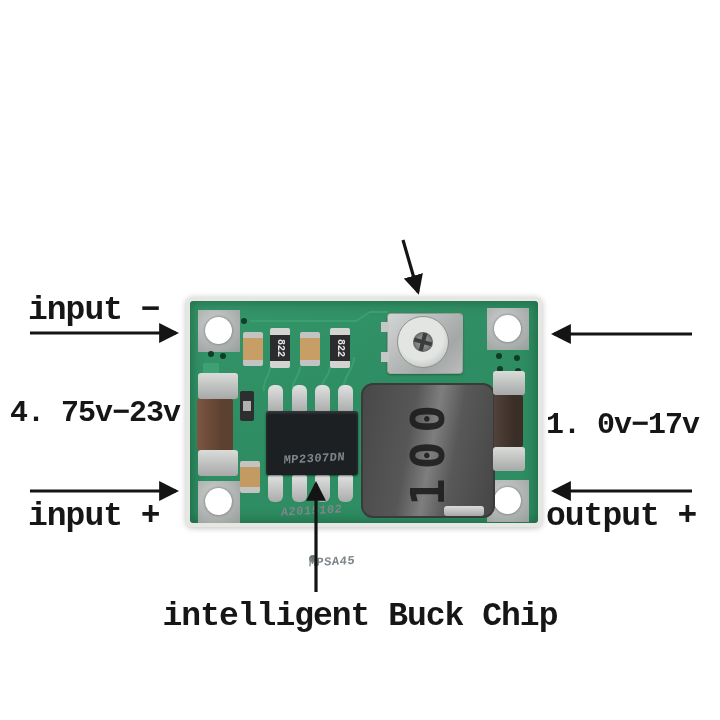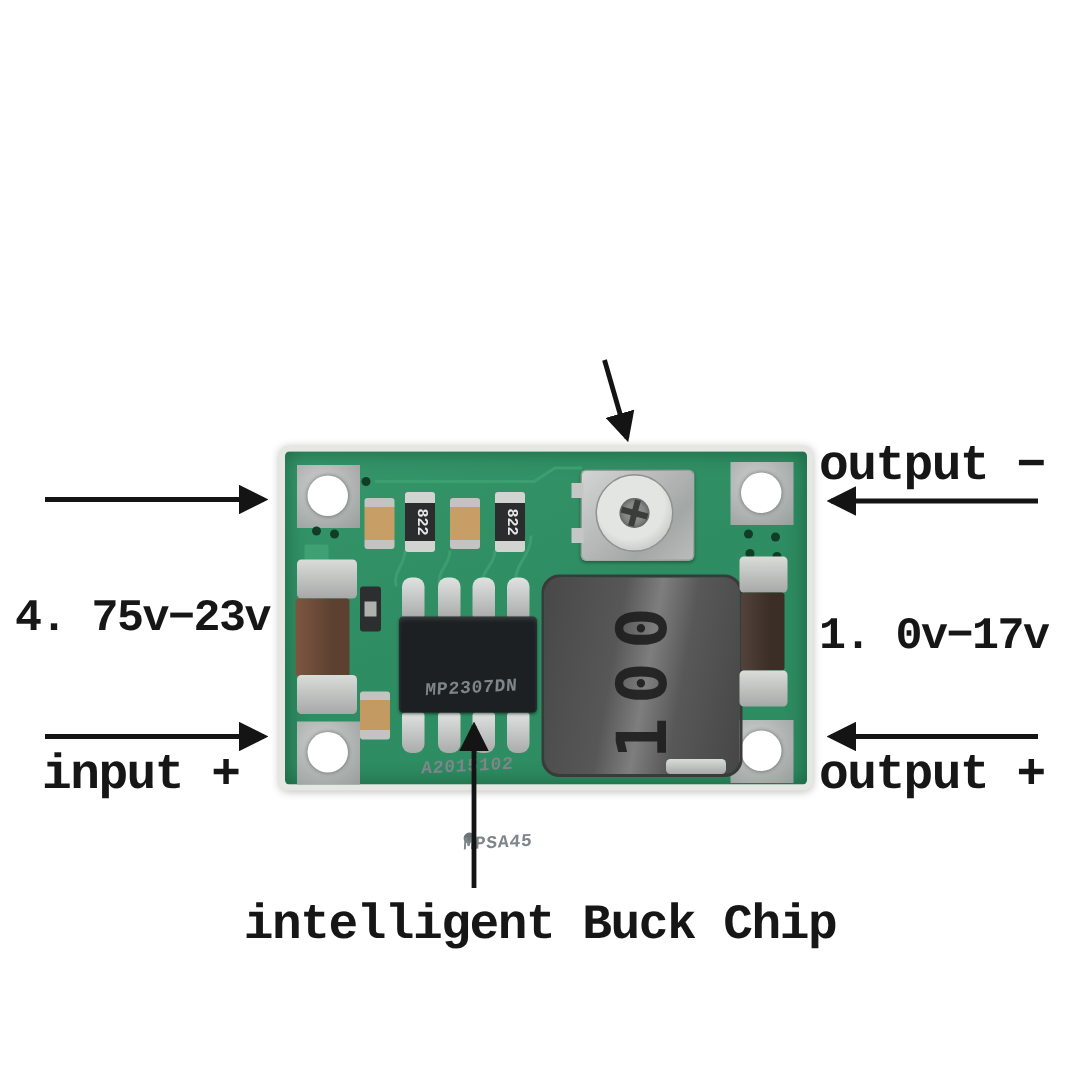--- a/index.html
+++ b/index.html
@@ -70,24 +70,24 @@
   .via{width:6px;height:6px;border-radius:50%;background:#113d27;}
   .gpad{background:#3fa173;border-radius:1px;}
   .arrows{position:absolute;left:0;top:0;width:720px;height:720px;pointer-events:none;}
 </style>
 </head>
 <body>
 
 <div class="page">
 
 
+  <div class="lbl in-minus">input −</div>
   <div class="lbl in-range">4. 75v−23v</div>
   <div class="lbl in-plus">input +</div>
 
-  <div class="lbl out-minus">output −</div>
   <div class="lbl out-range">1. 0v−17v</div>
   <div class="lbl out-plus">output +</div>
 
   <div class="lbl chip-lbl">intelligent Buck Chip</div>
 
   <div class="board">
     <div class="pcb">
 
       <svg class="traces" viewBox="0 0 348 222">
         <g fill="none" stroke="#3fa173" stroke-width="2" opacity="0.85">

